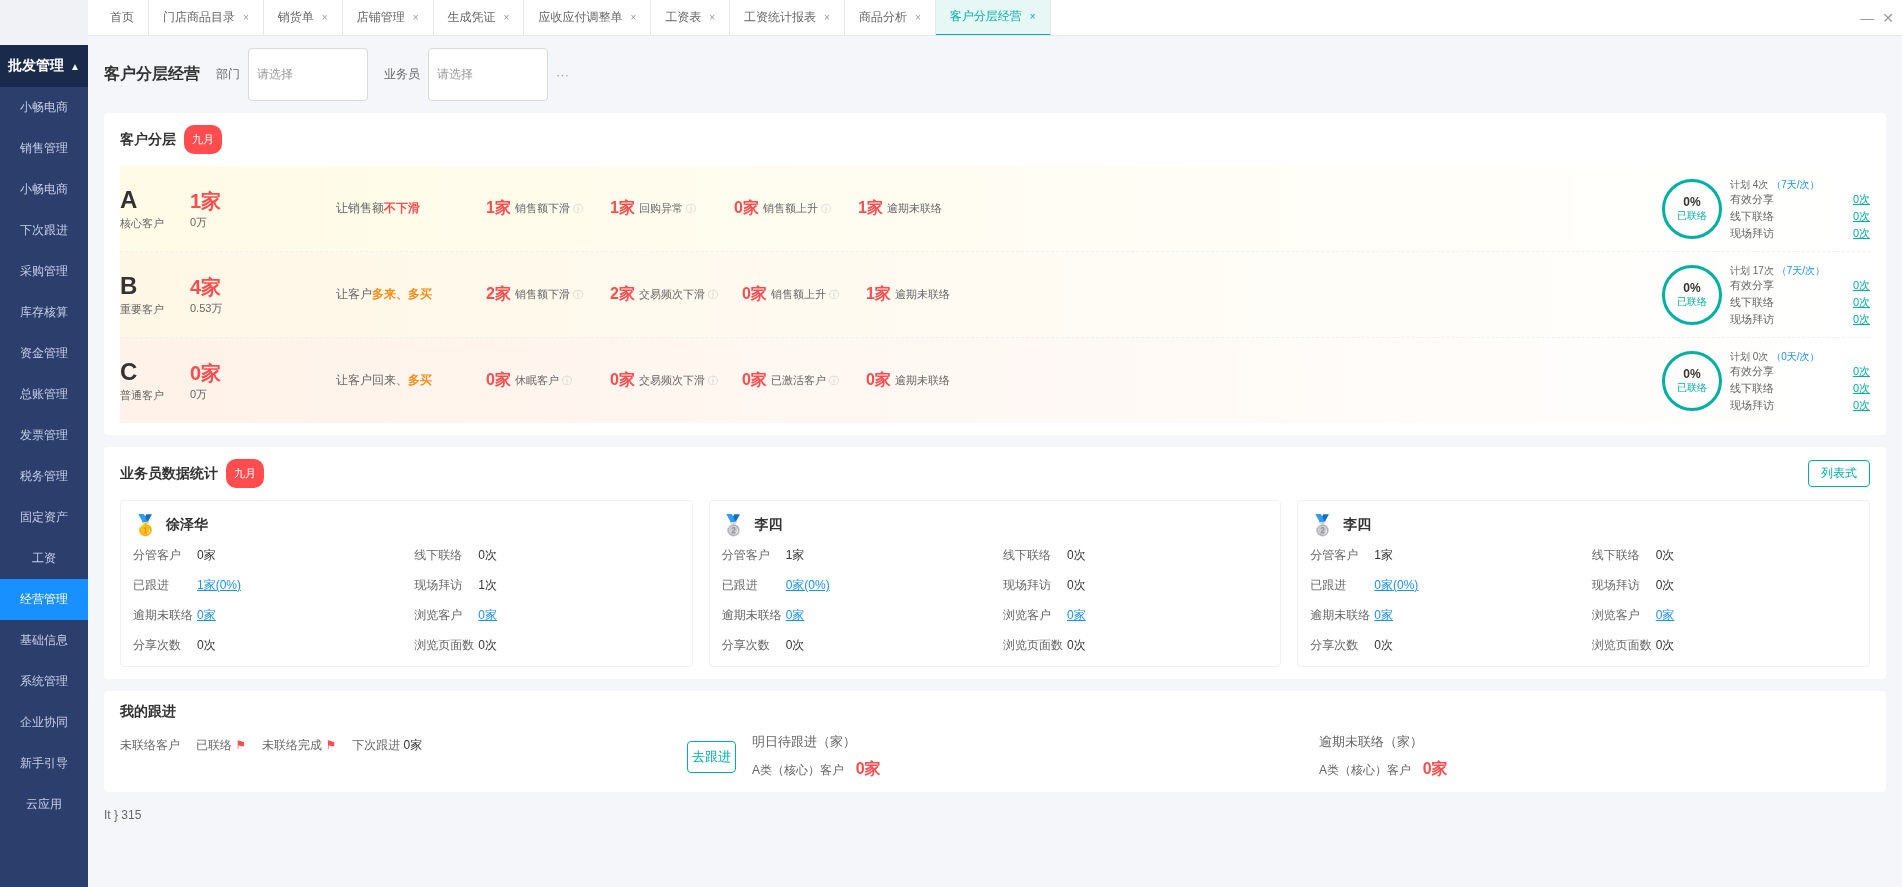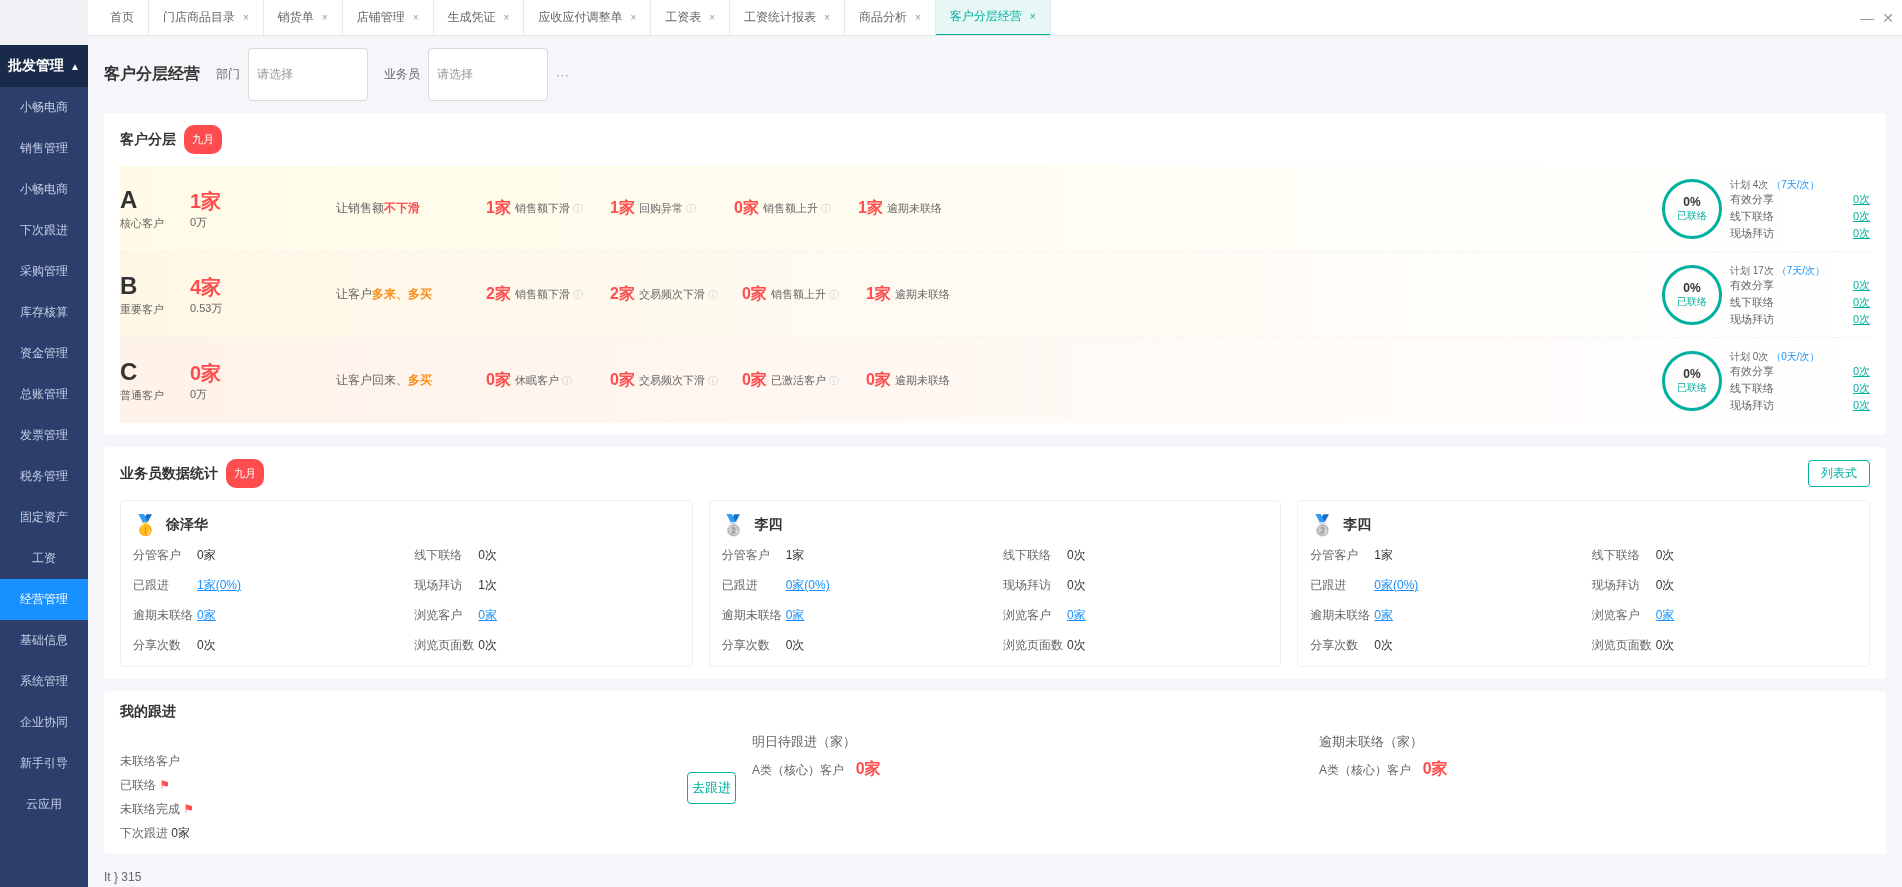--- a/index.html
+++ b/index.html
@@ -679,21 +679,21 @@
           </div>
         </div>
     </div>
 
     <div class="section">
       <div class="section-header">
         <span class="section-title">我的跟进</span>
       </div>
       <div class="followup-grid">
         <div>
-          <div style="display:flex;gap:7px;font-size:12px;color:#666;margin-top:20px;flex-direction:column;">
+          <div style="display:flex;gap:16px;font-size:12px;color:#666;margin-top:4px;">
             <span>未联络客户</span>
             <span>已联络 <span style="color:#ff4d4f;">⚑</span></span>
             <span>未联络完成 <span style="color:#ff4d4f;">⚑</span></span>
             <span>下次跟进 <span style="color:#333;">0家</span></span>
           </div>
         </div>
         <button class="followup-btn">去跟进</button>
         <div>
           <div class="followup-section-title">明日待跟进（家）</div>
           <div style="margin-top:4px;">

